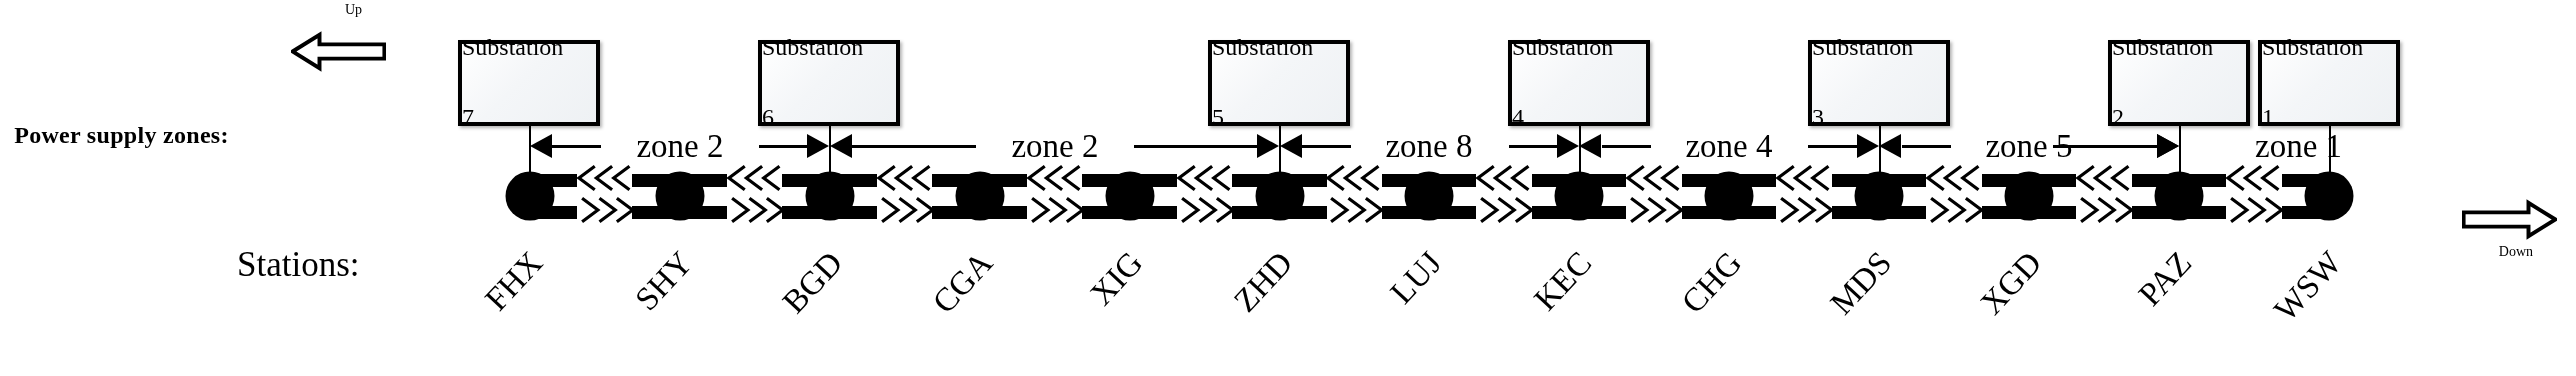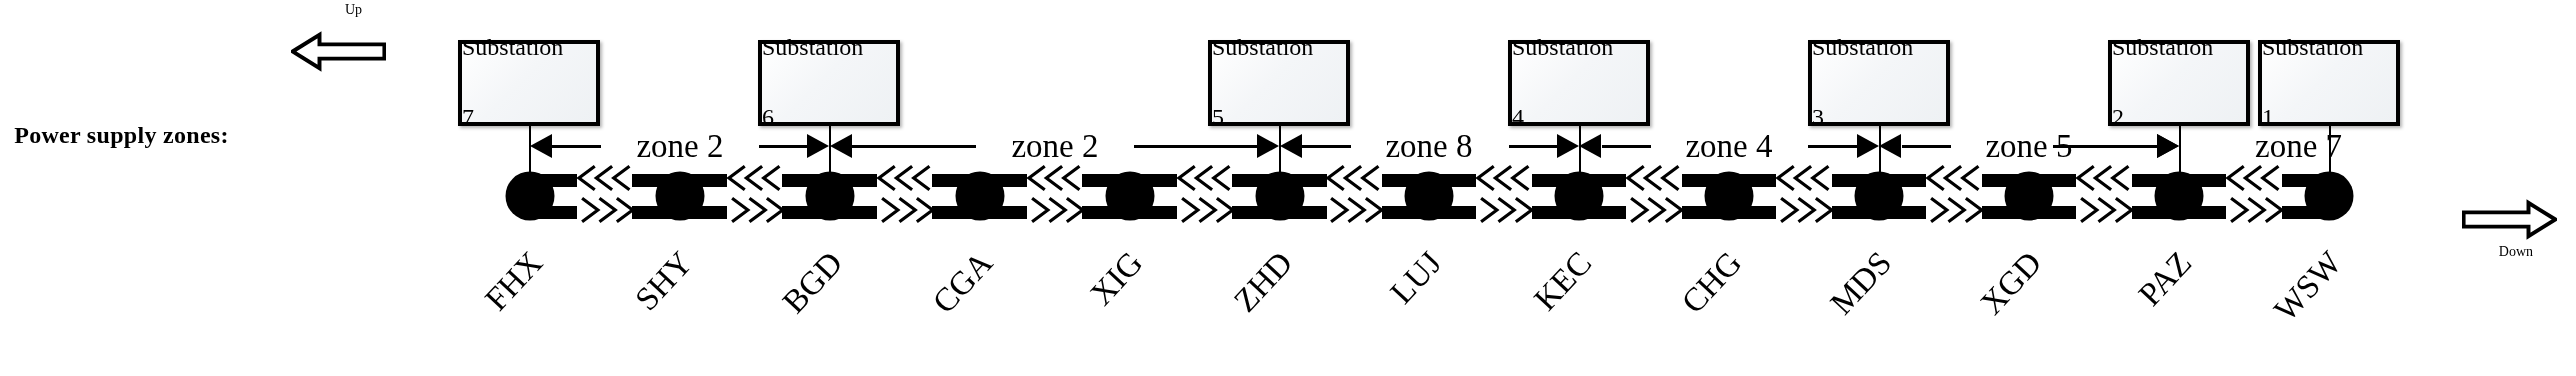--- a/index.html
+++ b/index.html
@@ -60,20 +60,21 @@
 
   .clickable{cursor:pointer;}
 </style>
 </head>
 <body>
 
 <div id="stage">
 
   <div class="lbl" id="power-supply-zones-label">Power supply zones:</div>
 
+  <div class="lbl" id="stations-label">Stations:</div>
 
   <div class="dir-arrow" style="left:291px;top:30px;">
     <svg width="95" height="43" viewBox="0 0 120 54">
       <polygon points="2,27 36,6 36,18 118,18 118,36 36,36 36,48" fill="#ffffff" stroke="#000000" stroke-width="5" stroke-linejoin="miter"></polygon>
     </svg>
   </div>
   <div class="dir-caption" style="left:315px;top:1.6px;width:47px;">Up</div>
 
   <div class="dir-arrow" style="left:2462px;top:198px;">
     <svg width="95" height="43" viewBox="0 0 120 54">
@@ -101,21 +102,21 @@
       <div class="zone-label" style="left: 1729px; top: 146px;">zone 4</div>
       <div class="zone-head left" style="left: 1579px; top: 134px;"></div>
       <div class="zone-line" style="left: 1602px; top: 145px; width: 49px;"></div>
       <div class="zone-line" style="left: 1808px; top: 145px; width: 49px;"></div>
       <div class="zone-head right" style="left: 1857px; top: 134px;"></div>
       <div class="zone-label" style="left: 2029px; top: 146px;">zone 5</div>
       <div class="zone-head left" style="left: 1879px; top: 134px;"></div>
       <div class="zone-line" style="left: 1902px; top: 145px; width: 49px;"></div>
       <div class="zone-line" style="left: 2108px; top: 145px; width: 49px;"></div>
       <div class="zone-head right" style="left: 2157px; top: 134px;"></div>
-      <div class="zone-label" style="left: 2255px; top: 146px; transform: translate(0px, -50%);">zone 7</div>
+      <div class="zone-label" style="left: 2255px; top: 146px; transform: translate(0px, -50%);">zone 1</div>
       <div class="zone-line" style="left: 2053px; top: 145px; width: 104px;"></div>
       <div class="zone-head right" style="left: 2157px; top: 134px;"></div>
     </div>
   <div id="layer-track">
       <div class="rail" style="left: 530px; top: 174px; width: 47px;"></div>
       <div class="rail" style="left: 632px; top: 174px; width: 47px;"></div>
       <div class="rail" style="left: 680px; top: 174px; width: 47px;"></div>
       <div class="rail" style="left: 782px; top: 174px; width: 47px;"></div>
       <div class="rail" style="left: 830px; top: 174px; width: 47px;"></div>
       <div class="rail" style="left: 932px; top: 174px; width: 47px;"></div>

